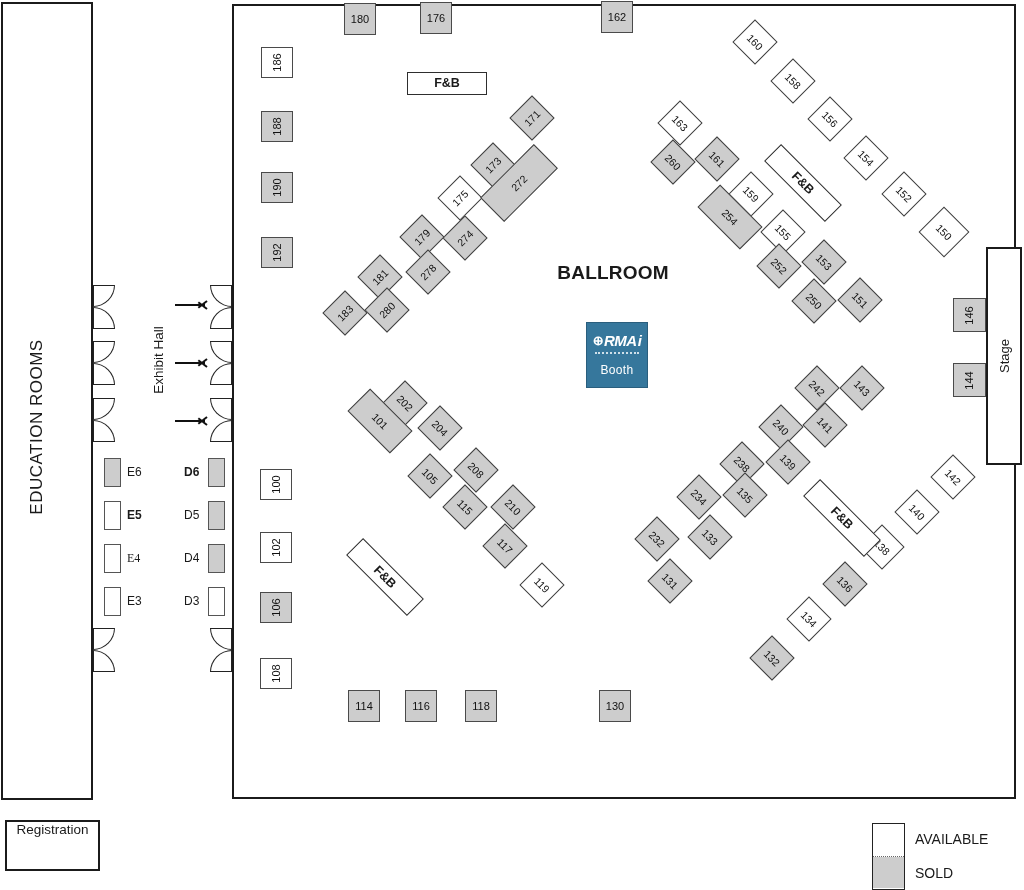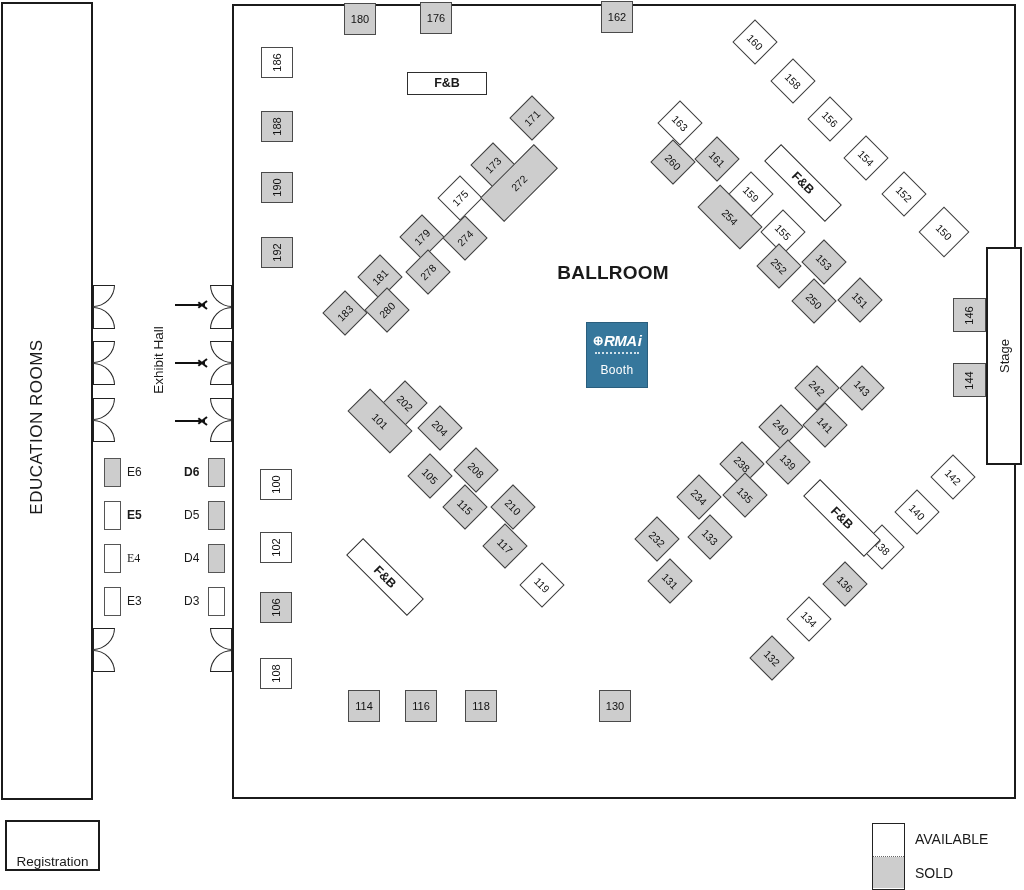--- a/index.html
+++ b/index.html
@@ -43,21 +43,21 @@
   #rmai-logo{margin-top:9px;font-size:15px;font-weight:bold;font-style:italic;letter-spacing:-.5px;
              display:flex;align-items:center;justify-content:center;gap:1px;}
   #rmai-globe{font-size:13px;font-style:normal;line-height:1;}
   #rmai-dots{margin:3px auto 0;width:44px;border-top:2px dotted #cfe0ea;}
   #rmai-booth-label{margin-top:9px;font-size:12px;letter-spacing:.3px;}
   
   #stage{position:absolute;left:986px;top:247px;width:36px;height:218px;background:#fff;
          border:2px solid #1b1b1b;box-sizing:border-box;z-index:5;}
   
   #registration{position:absolute;left:5px;top:820px;width:95px;height:51px;border:2px solid #1b1b1b;
-                box-sizing:border-box;display:flex;align-items:flex-end;justify-content:center;font-size:13.5px;}
+                box-sizing:border-box;display:flex;align-items:flex-start;justify-content:center;font-size:13.5px;}
   
   .rl-swatch{position:absolute;width:17px;height:29px;border:1px solid #555;box-sizing:border-box;}
   .rl-label{position:absolute;font-size:12px;line-height:29px;height:29px;}
   
   #status-legend-box{position:absolute;left:872px;top:823px;width:33px;height:67px;border:1.5px solid #222;box-sizing:border-box;}
   #status-legend-avail{position:absolute;left:0;top:0;width:100%;height:33px;background:#fff;border-bottom:1px dotted #666;box-sizing:border-box;}
   #status-legend-sold{position:absolute;left:0;top:33px;width:100%;height:31px;}
   .status-label{position:absolute;left:915px;font-size:14px;text-align:right;}
 </style>
 </head>

